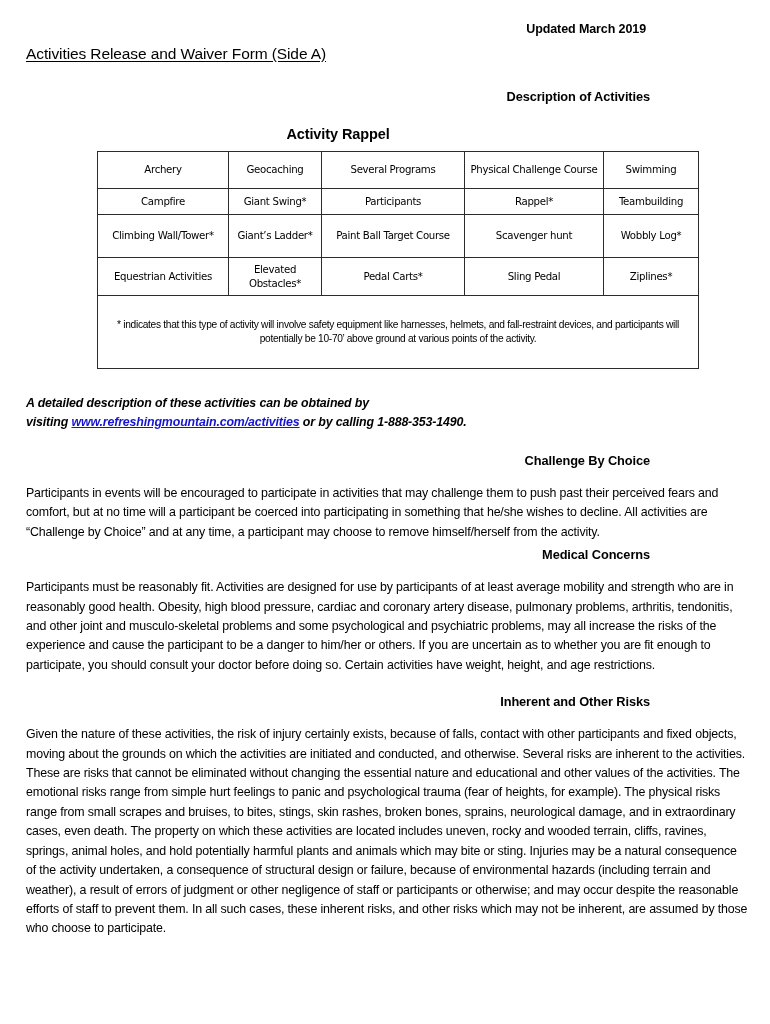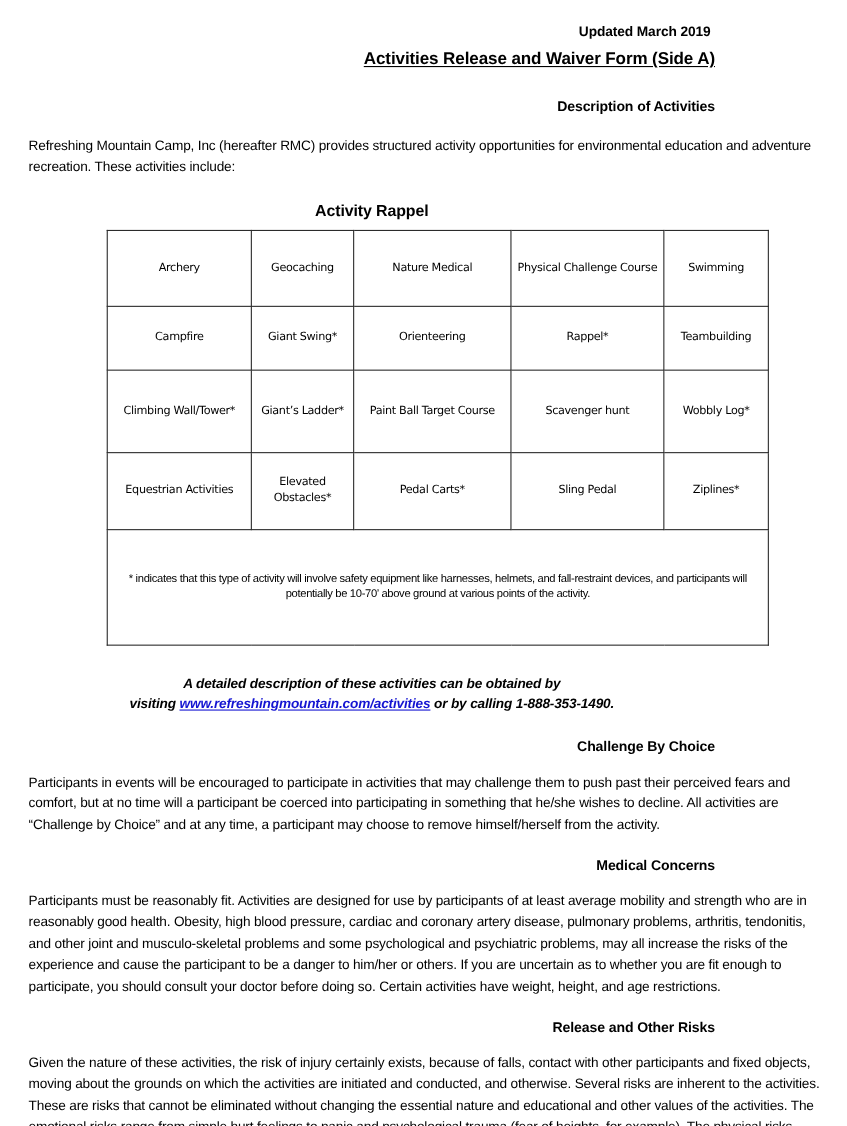--- a/index.html
+++ b/index.html
@@ -26,23 +26,23 @@
 
   
   .updated-line {
     text-align: right;
     font-size: 12.5px;
     font-weight: 700;
     letter-spacing: -0.1px;
     margin: 4px 4px 0 0;
   }
   .doc-title {
-    text-align: right;
+    text-align: left;
     font-size: 15.5px;
-    font-weight: 700;
+    font-weight: 400;
     text-decoration: underline;
     text-underline-offset: 2px;
     margin: 9px 0 0 0;
     letter-spacing: -0.1px;
   }
 
   
   .sec-head {
     font-size: 12.8px;
     font-weight: 700;
@@ -77,21 +77,21 @@
     table-layout: fixed;
     font-family: "DejaVu Sans", sans-serif;
   }
   table.activities td {
     border: 1px solid #2b2b2b;
     text-align: center;
     vertical-align: middle;
     font-size: 10.2px;
     line-height: 14px;
     font-weight: 400;
-    padding: 20px 2px;
+    padding: 4px 2px;
     letter-spacing: -0.3px;
   }
   table.activities td.c0 { width: 126px; }
   table.activities td.c1 { width: 88px; }
   table.activities td.c2 { width: 138px; }
   table.activities td.c3 { width: 134px; }
   table.activities td.c4 { width: 90px; }
   tr.r0 td { height: 28px; }
   tr.r1 td { height: 17px; }
   tr.r2 td { height: 34px; }
@@ -100,71 +100,70 @@
     font-family: "Liberation Sans", sans-serif;
     font-size: 10.6px;
     line-height: 17px;
     letter-spacing: -0.1px;
     padding: 12px 14px 14px 14px;
     height: 64px;
   }
 
   
   .detail-block {
-    text-align: center;
+    text-align: left;
     font-style: italic;
     font-weight: 700;
     font-size: 12.4px;
     line-height: 19px;
     margin: 25px 0 0 0;
     letter-spacing: -0.15px;
   }
   .detail-block a,
   .detail-block .weblink {
     color: #1414d2;
     text-decoration: underline;
     text-underline-offset: 1px;
   }
 
   
   #cbc-head      { margin-top: 21px; }
   #cbc-para      { margin-top: 16px; width: 724px; }
-  #med-head      { margin-top: 19px; }
+  #med-head      { margin-top: 5px; }
   #med-para      { margin-top: 16px; width: 724px; }
   #risk-head     { margin-top: 19px; }
   #risk-para     { margin-top: 16px; width: 724px; }
 </style>
 </head>
 <body>
 
 <div class="page">
 
   <div class="updated-line">Updated March 2019</div>
 
   <div class="doc-title">Activities Release and Waiver Form  (Side A)</div>
 
   <div class="sec-head" id="desc-head">Description of Activities</div>
-  <div class="para" id="intro-para">Refreshing Mountain Camp, Inc (hereafter RMC) provides structured activity opportunities for environmental education and adventure recreation.  These activities include:</div>
 
   <div class="table-title">Activity Rappel</div>
 
   <div class="tbl-wrap">
     <table class="activities">
       <tbody>
         <tr class="r0">
           <td class="c0">Archery</td>
           <td class="c1">Geocaching</td>
-          <td class="c2">Nature Medical</td>
+          <td class="c2">Several Programs</td>
           <td class="c3">Physical Challenge Course</td>
           <td class="c4">Swimming</td>
         </tr>
         <tr class="r1">
           <td class="c0">Campfire</td>
           <td class="c1">Giant Swing*</td>
-          <td class="c2">Orienteering</td>
+          <td class="c2">Participants</td>
           <td class="c3">Rappel*</td>
           <td class="c4">Teambuilding</td>
         </tr>
         <tr class="r2">
           <td class="c0">Climbing Wall/Tower*</td>
           <td class="c1">Giant’s Ladder*</td>
           <td class="c2">Paint Ball Target Course</td>
           <td class="c3">Scavenger hunt</td>
           <td class="c4">Wobbly Log*</td>
         </tr>
@@ -186,16 +185,16 @@
     <span>A detailed description of these activities can be obtained by</span><br>
     <span>visiting </span><a class="weblink" href="#" style="color: rgb(20, 20, 210);">www.refreshingmountain.com/activities</a><span> or by calling 1-888-353-1490.</span>
   </div>
 
   <div class="sec-head" id="cbc-head">Challenge By Choice</div>
   <div class="para" id="cbc-para">Participants in events will be encouraged to participate in activities that may challenge them to push past their perceived fears and comfort, but at no time will a participant be coerced into participating in something that he/she wishes to decline.  All activities are “Challenge by Choice” and at any time, a participant may choose to remove himself/herself from the activity.</div>
 
   <div class="sec-head" id="med-head">Medical Concerns</div>
   <div class="para" id="med-para">Participants must be reasonably fit.  Activities are designed for use by participants of at least average mobility and strength who are in reasonably good health.  Obesity, high blood pressure, cardiac and coronary artery disease, pulmonary problems, arthritis, tendonitis, and other joint and musculo-skeletal problems and some psychological and psychiatric problems, may all increase the risks of the experience and cause the participant to be a danger to him/her or others. If you are uncertain as to whether you are fit enough to participate, you should consult your doctor before doing so.  Certain activities have weight, height, and age restrictions.</div>
 
-  <div class="sec-head" id="risk-head">Release and Other Risks</div>
+  <div class="sec-head" id="risk-head">Inherent and Other Risks</div>
   <div class="para" id="risk-para">Given the nature of these activities, the risk of injury certainly exists, because of falls, contact with other participants and fixed objects, moving about the grounds on which the activities are initiated and conducted, and otherwise.  Several risks are inherent to the activities.  These are risks that cannot be eliminated without changing the essential nature and educational and other values of the activities.  The emotional risks range from simple hurt feelings to panic and psychological trauma (fear of heights, for example).  The physical risks range from small scrapes and bruises, to bites, stings, skin rashes, broken bones, sprains, neurological damage, and in extraordinary cases, even death.  The property on which these activities are located includes uneven, rocky and wooded terrain, cliffs, ravines, springs, animal holes, and hold potentially harmful plants and animals which may bite or sting.  Injuries may be a natural consequence of the activity undertaken, a consequence of structural design or failure, because of environmental hazards (including terrain and weather), a result of errors of judgment or other negligence of staff or participants or otherwise; and may occur despite the reasonable efforts of staff to prevent them.  In all such cases, these inherent risks, and other risks which may not be inherent, are assumed by those who choose to participate.</div>
 
 </div>
 
 </body></html>

